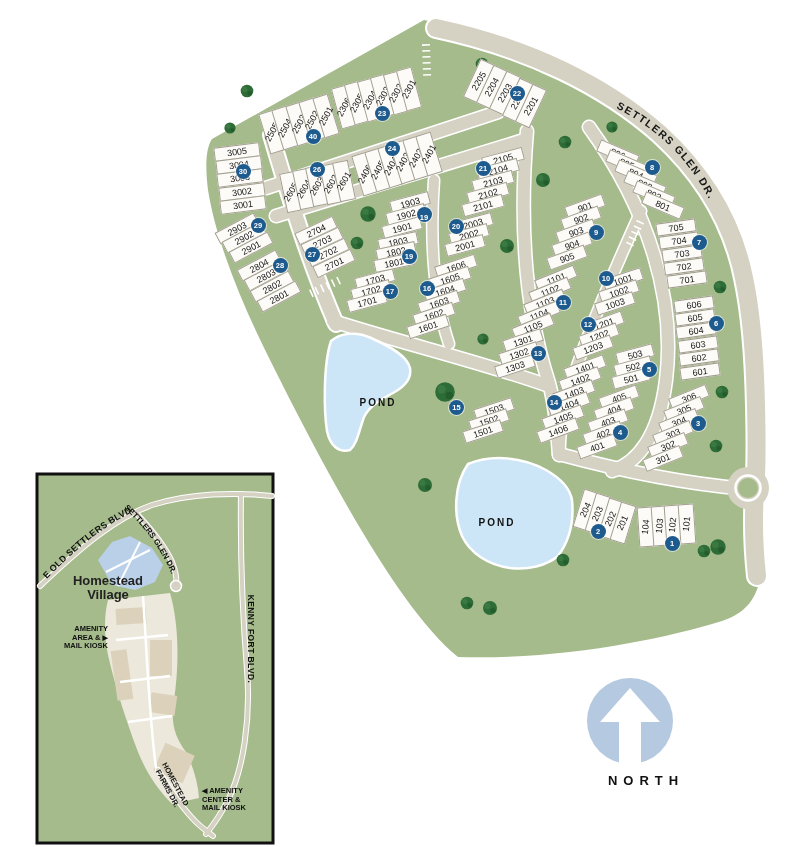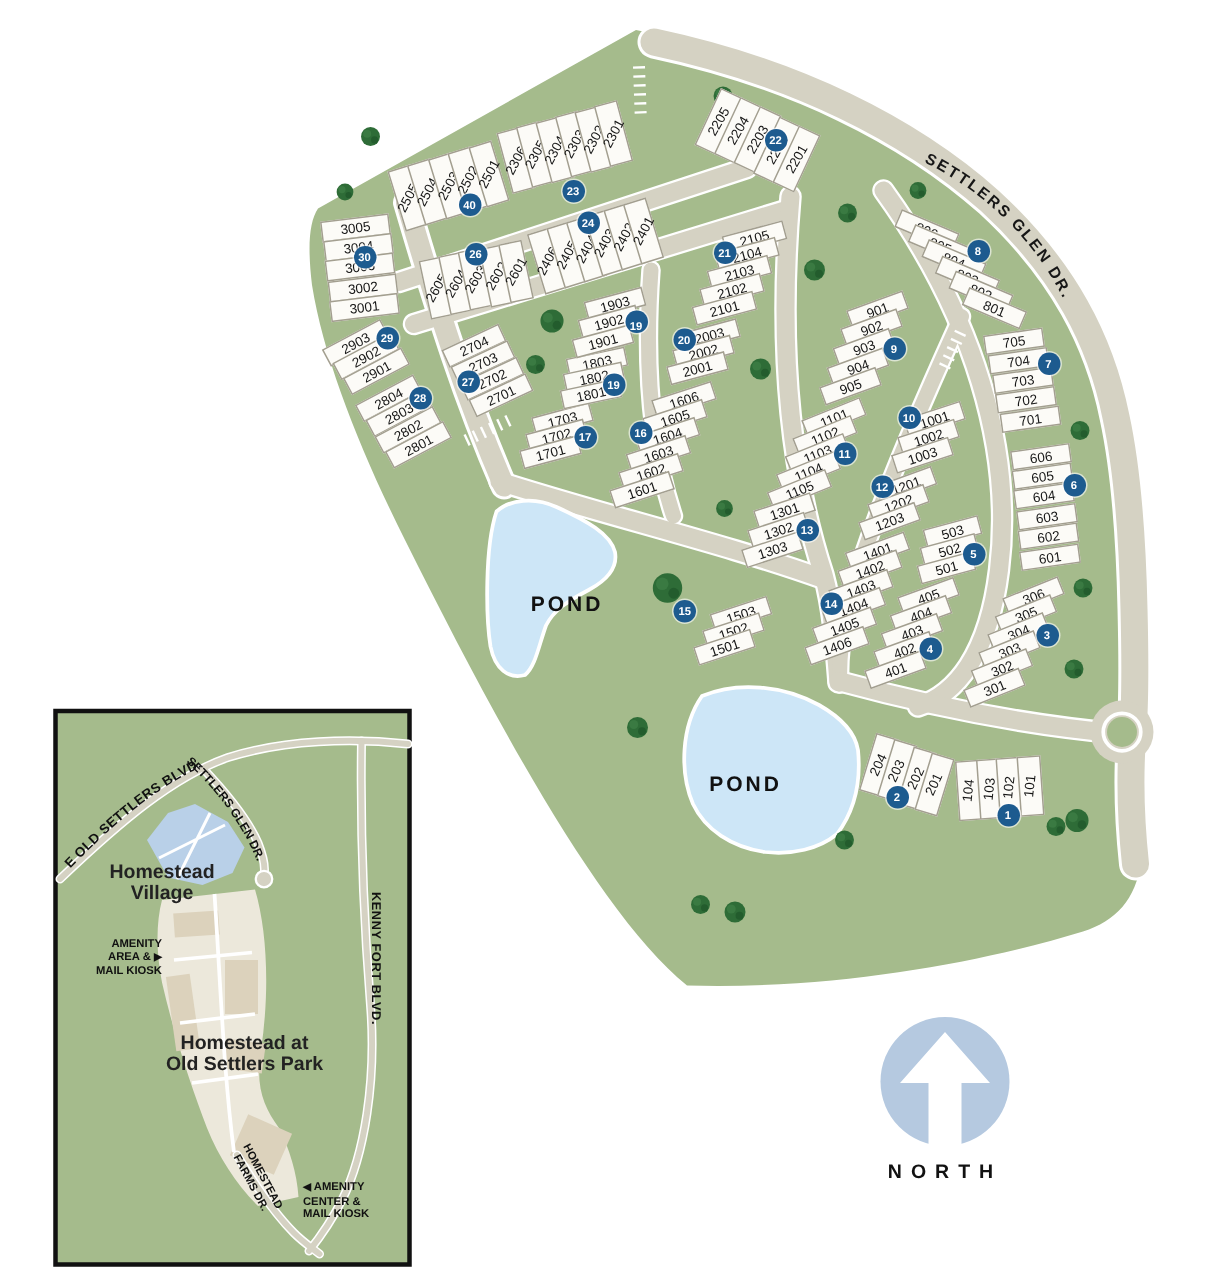--- a/index.html
+++ b/index.html
@@ -6,29 +6,29 @@
   #stage{position:relative;width:810px;height:847px;background:#ffffff;overflow:hidden;
          font-family:"Liberation Sans",sans-serif;}
   #map-svg{position:absolute;left:0;top:0;}
   #lots-layer,#labels-layer{position:absolute;left:0;top:0;width:810px;height:847px;pointer-events:none;}
   .lot{position:absolute;background:#fcfbf7;border:1px solid #a39f90;display:flex;
        align-items:center;justify-content:center;box-sizing:border-box;}
   .lot span{display:block;white-space:nowrap;font-size:9px;color:#161616;letter-spacing:0;}
   .marker{position:absolute;width:15px;height:15px;border-radius:50%;background:#1d5b8f;
           display:flex;align-items:center;justify-content:center;box-shadow:0 0 0 1px rgba(255,255,255,.6);}
   .marker span{color:#fff;font-size:7.5px;font-weight:bold;}
-  .pond-label{position:absolute;font-size:14px;font-weight:bold;letter-spacing:2px;color:#111;transform:translate(-50%,-50%);}
+  .pond-label{position:absolute;font-size:10px;font-weight:bold;letter-spacing:2px;color:#111;transform:translate(-50%,-50%);}
   .inset-title{position:absolute;font-size:13px;font-weight:bold;color:#222;line-height:14px;text-align:center;transform:translate(-50%,0);}
   .callout{position:absolute;font-size:7.5px;font-weight:bold;color:#111;line-height:8.5px;}
   .callout .arrow{font-size:7px;}
   .rot-label{position:absolute;font-size:8.5px;font-weight:bold;color:#111;white-space:nowrap;}
   #kenny-fort-label{left:206px;top:634px;width:90px;text-align:center;transform:rotate(90deg);letter-spacing:.4px;}
   #homestead-farms-label{left:138px;top:778px;width:66px;text-align:center;transform:rotate(62deg);
     font-size:7.5px;line-height:8.5px;}
-  #north-label{position:absolute;left:570px;top:773px;width:120px;text-align:center;
+  #north-label{position:absolute;left:586px;top:773px;width:120px;text-align:center;
     font-size:13px;font-weight:bold;letter-spacing:6px;color:#111;}
   .street-main{font:bold 10.5px "Liberation Sans",sans-serif;letter-spacing:1.5px;fill:#161616;}
   .street-inset-a{font:bold 9px "Liberation Sans",sans-serif;letter-spacing:.3px;fill:#111;}
   .street-inset-b{font:bold 8px "Liberation Sans",sans-serif;fill:#111;}
 </style>
 </head>
 <body>
 
 <div id="stage">
 
@@ -603,21 +603,21 @@
         </div>
         <div class="lot" style="left: 375px; top: 75.2px; width: 16px; height: 42px; transform: rotate(-15deg);">
           <span style="transform: rotate(-47deg);">2303</span>
         </div>
         <div class="lot" style="left: 388px; top: 71.6px; width: 16px; height: 42px; transform: rotate(-15deg);">
           <span style="transform: rotate(-47deg);">2302</span>
         </div>
         <div class="lot" style="left: 401px; top: 68px; width: 16px; height: 42px; transform: rotate(-15deg);">
           <span style="transform: rotate(-47deg);">2301</span>
         </div>
-        <div class="marker" style="left: 374.5px; top: 120px;">
+        <div class="marker" style="left: 374.5px; top: 106px;">
           <span>23</span>
         </div>
       </div>
       <div>
         <div class="lot" style="left: 357px; top: 153px; width: 16px; height: 42px; transform: rotate(-17deg);">
           <span style="transform: rotate(-45deg);">2406</span>
         </div>
         <div class="lot" style="left: 369.8px; top: 149px; width: 16px; height: 42px; transform: rotate(-17deg);">
           <span style="transform: rotate(-45deg);">2405</span>
         </div>
@@ -747,24 +747,20 @@
       </div>
     </div>
 
 <div id="labels-layer">
   <div class="pond-label" style="left:378px;top:402px;">POND</div>
   <div class="pond-label" style="left:497px;top:522px;">POND</div>
 
   <div class="inset-title" style="left:108px;top:574px;">
     <div>Homestead</div>
     <div>Village</div>
-  </div>
-  <div class="inset-title" style="left:163px;top:688px;">
-    <div>Homestead at</div>
-    <div>Old Settlers Park</div>
   </div>
 
   <div class="callout" style="left:50px;top:625px;width:58px;text-align:right;">
     <div>AMENITY</div>
     <div>
       <span>AREA &amp;</span>
       <span class="arrow">▶</span>
     </div>
     <div>MAIL KIOSK</div>
   </div>

